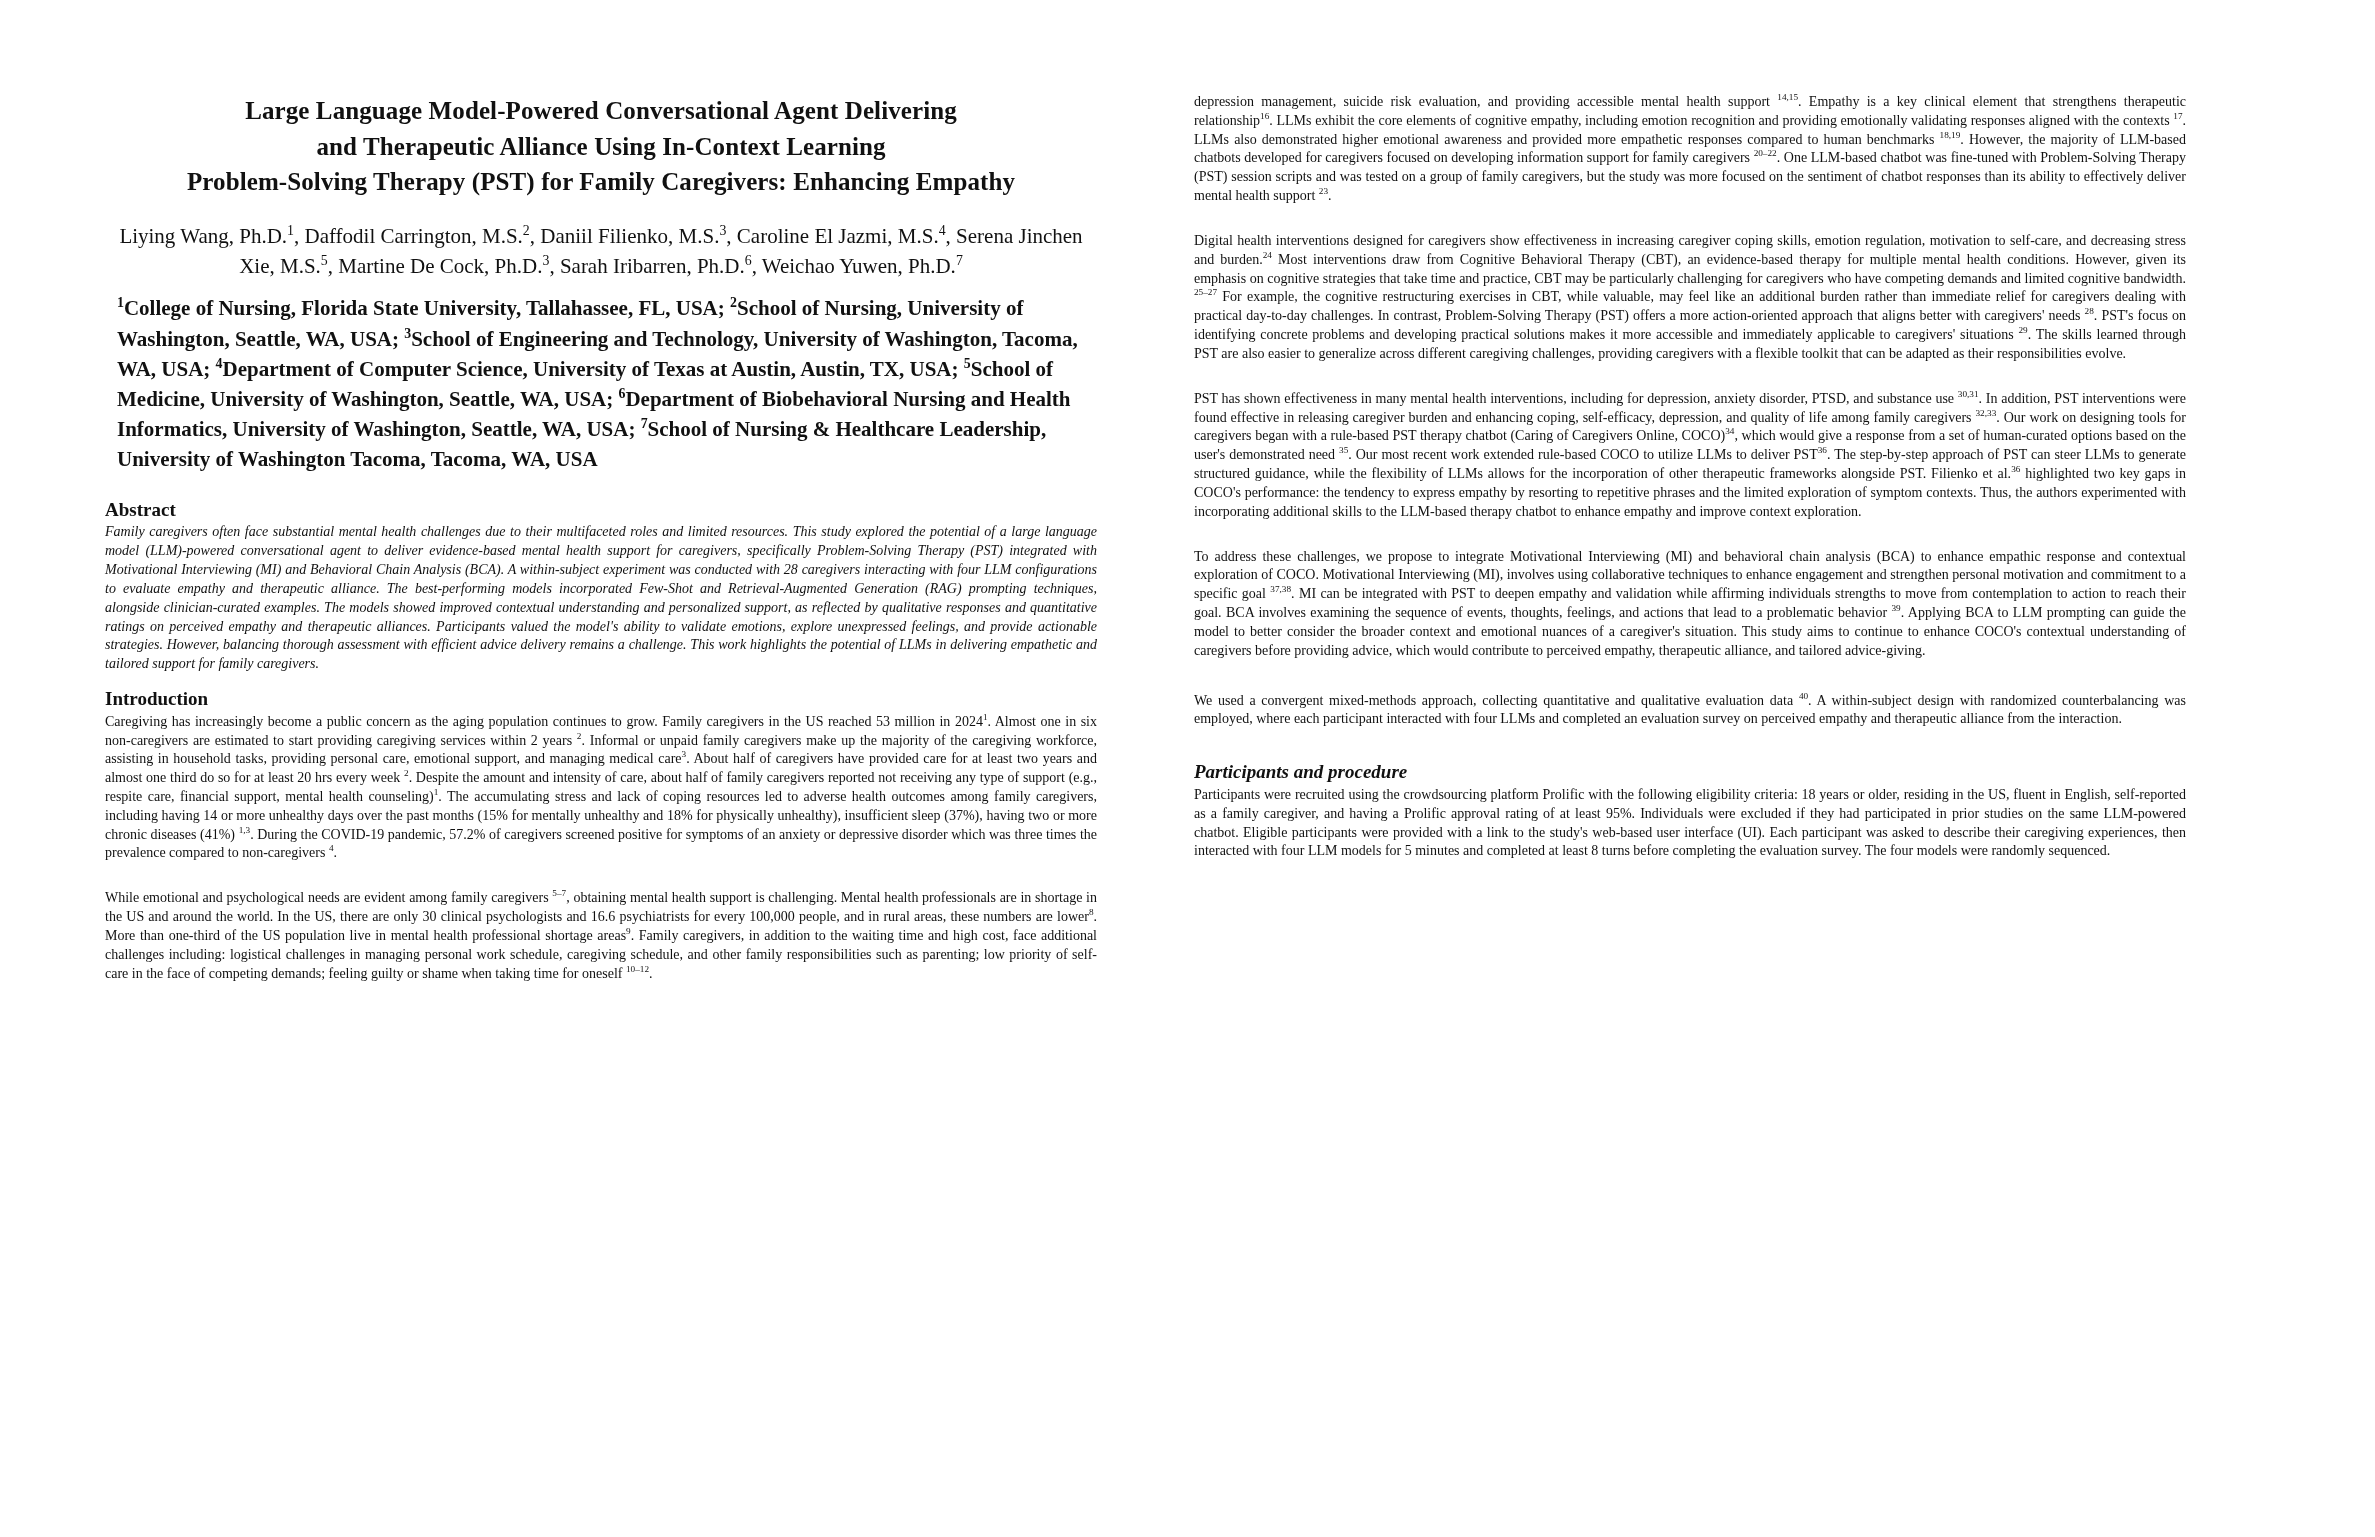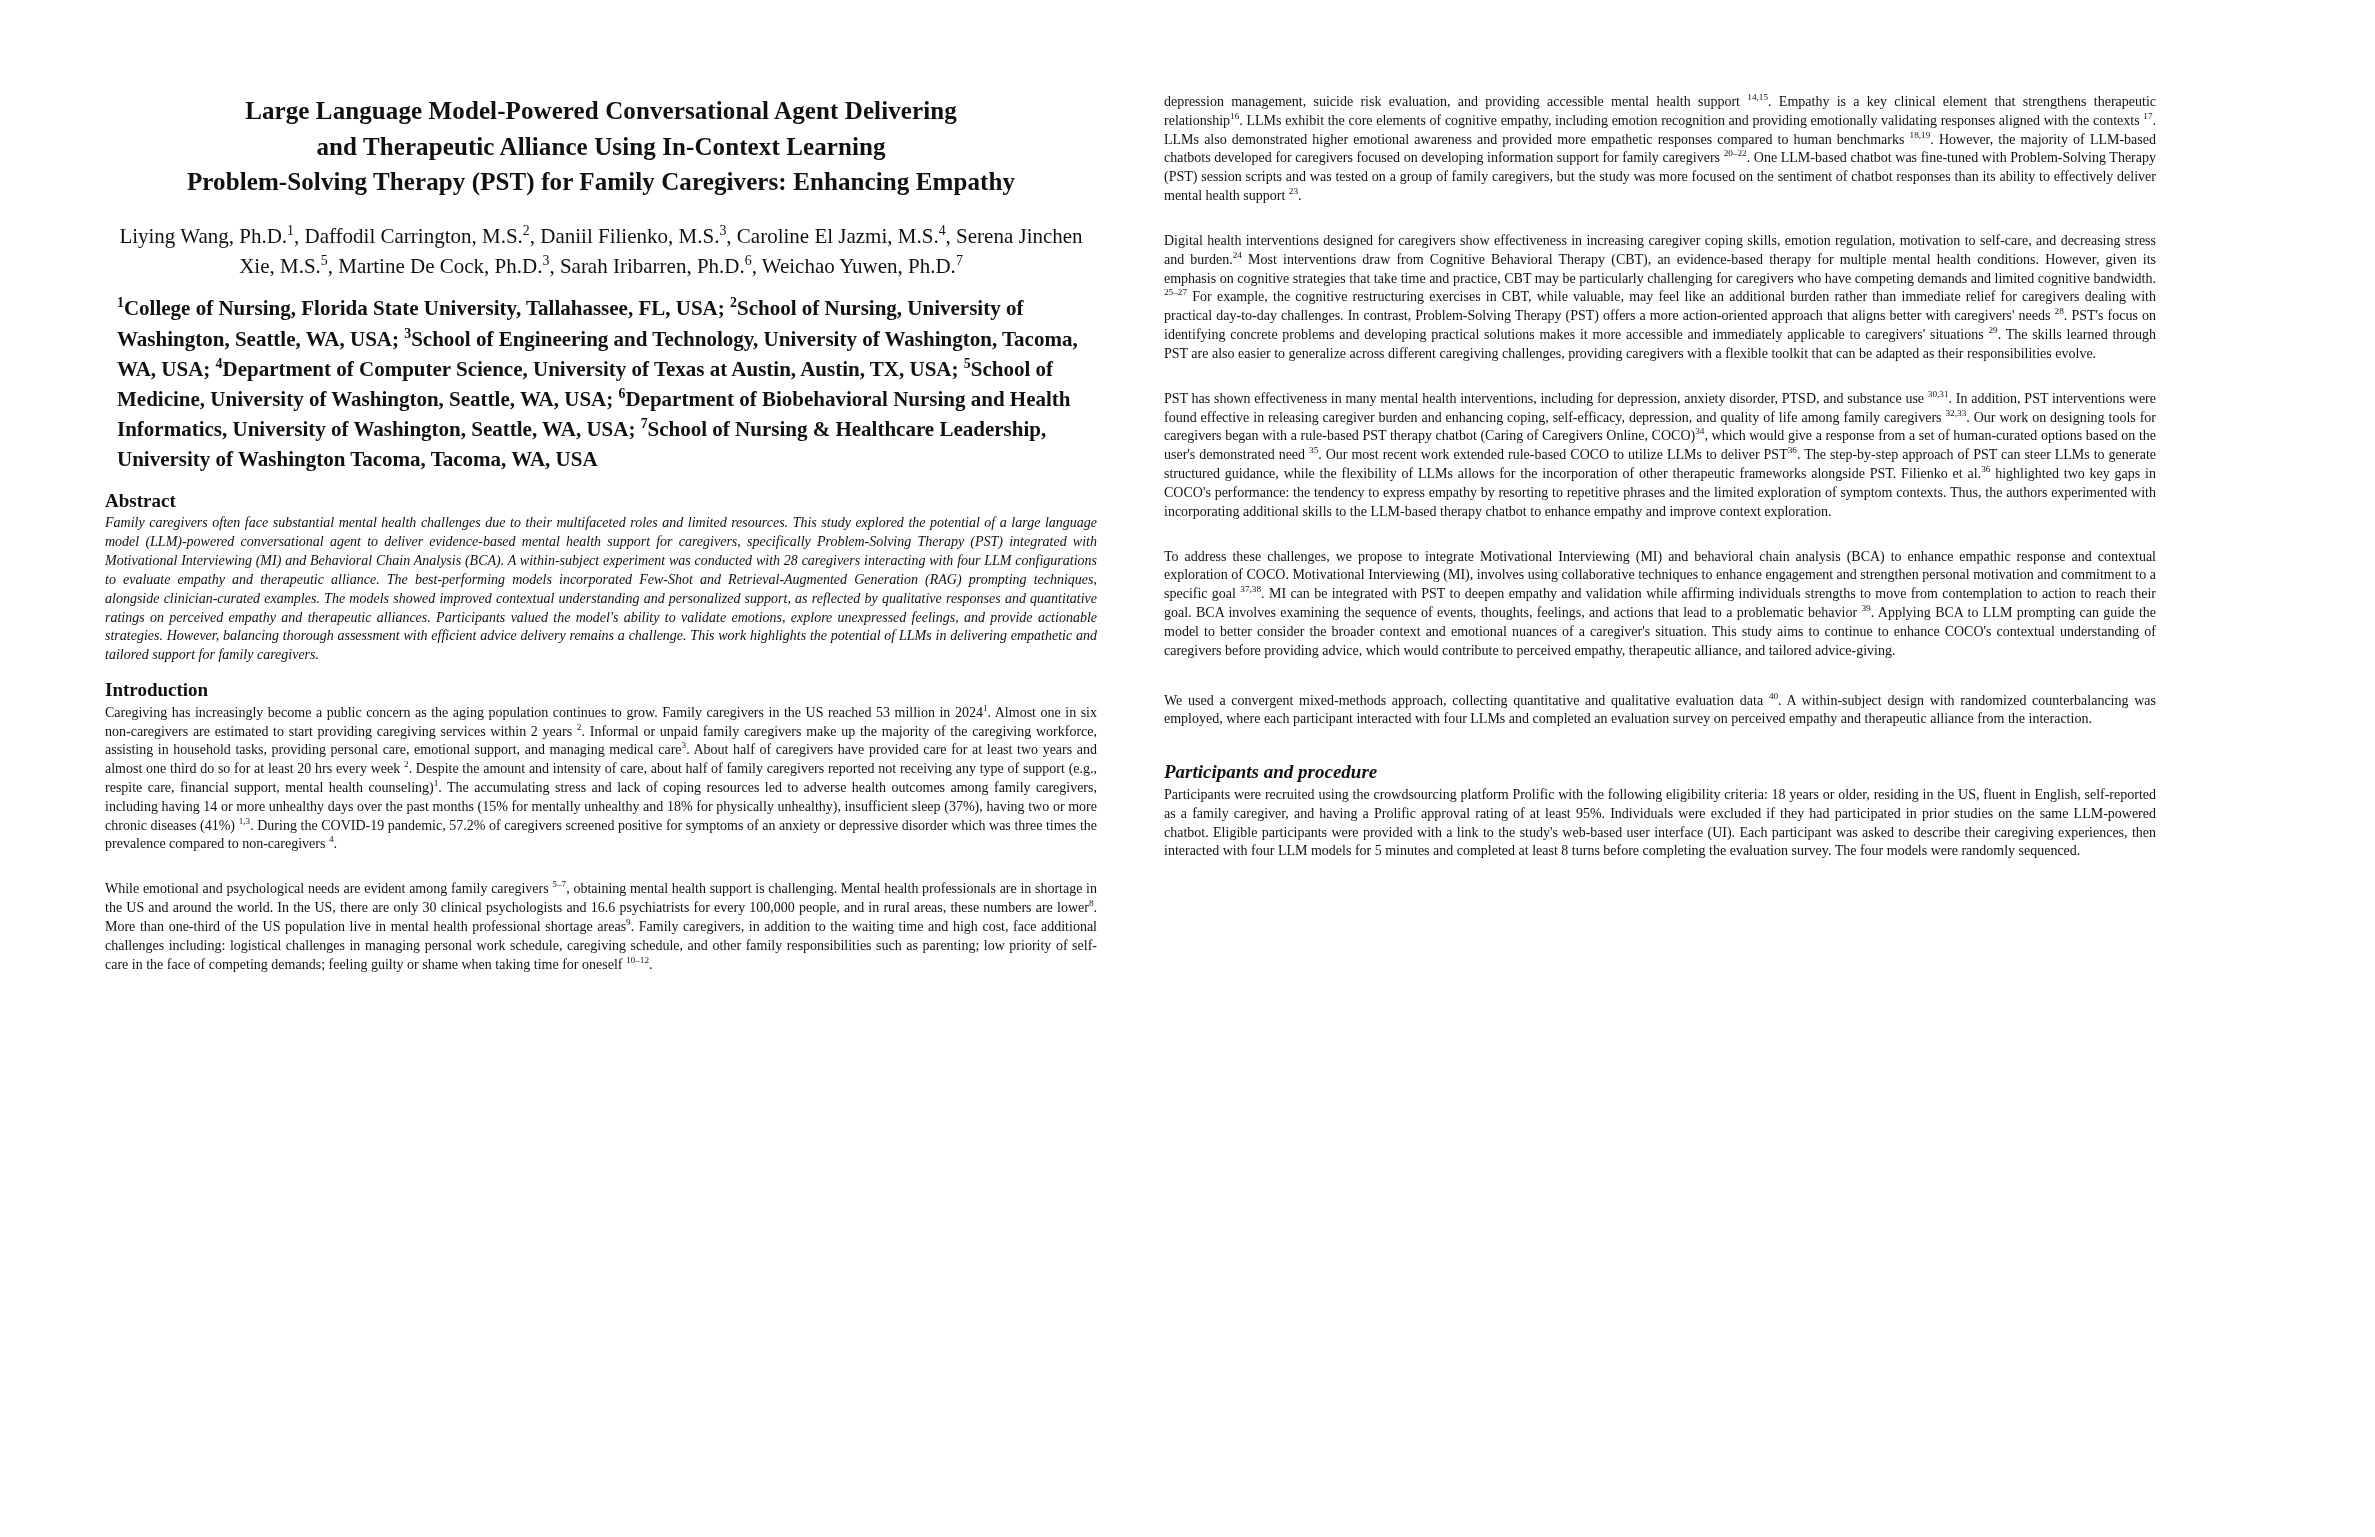--- a/index.html
+++ b/index.html
@@ -18,21 +18,21 @@
     position: relative;
     width: 2375px;
     height: 1537px;
     background: #ffffff;
     box-sizing: border-box;
     padding: 93px 105px 39px 105px;
   }
   .columns {
     display: flex;
     flex-direction: row;
-    gap: 67px;
+    gap: 97px;
     align-items: flex-start;
   }
   .col {
     width: 992px;
     flex: 0 0 992px;
   }
 
   
   .title {
     font-size: 25px;
@@ -82,21 +82,21 @@
     text-align: justify;
     margin: 0 0 0 0;
     hyphens: none;
   }
   p.body.it {
     font-style: italic;
   }
 
   .block-gap { height: 26px; }
   .block-gap-lg { height: 31px; }
-  .abstract-block { margin-top: 14px; font-family: Liberation Serif, serif; }
+  .abstract-block { margin-top: 23px; font-family: Liberation Serif, serif; }
   .intro-block { margin-top: 13px; }
 </style>
 </head>
 <body>
 
 <div class="page">
 
   <div class="columns">
 
     <div class="col">

